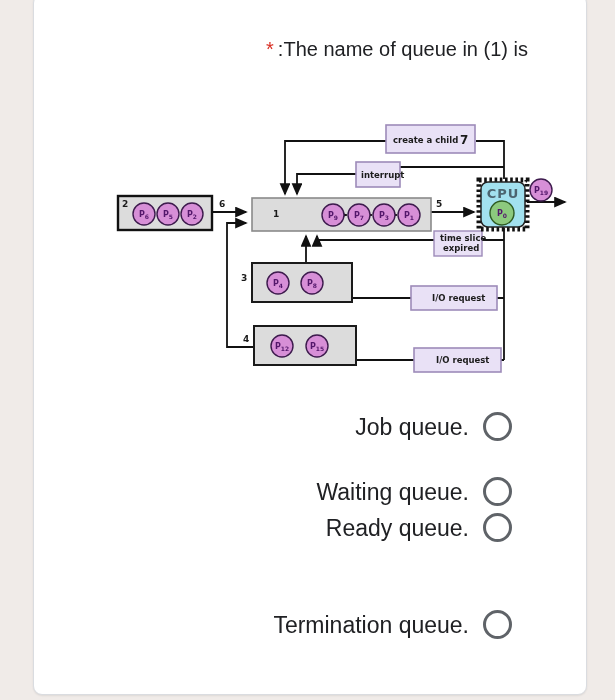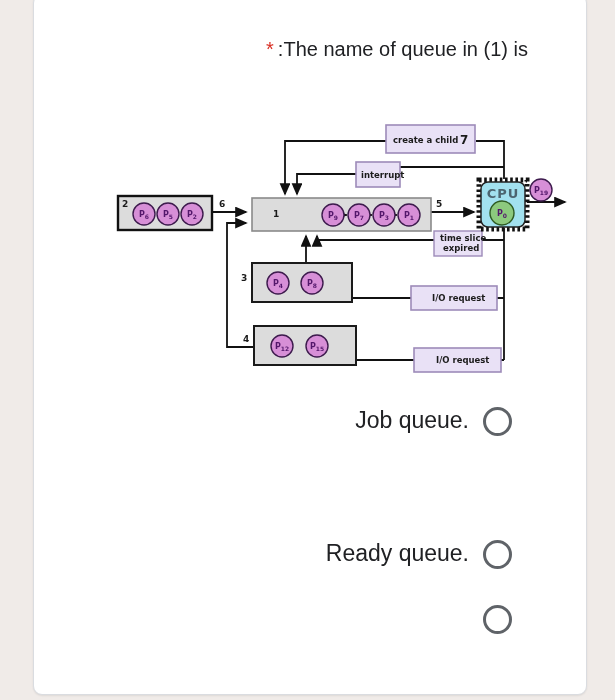--- a/index.html
+++ b/index.html
@@ -34,40 +34,40 @@
     position:absolute;
     left:80px;top:122px;
     width:460px;height:266px;
   }
   #diagram svg{display:block;}
   .option-row{
     position:absolute;
     right:74px;
     height:34px;
     display:flex;
-    align-items:flex-start;
+    align-items:flex-end;
     justify-content:flex-end;
     gap:14px;
   }
   .option-label{
     font-size:23px;
     color:#202124;
     white-space:nowrap;
   }
   .radio{
     width:29px;height:29px;
     box-sizing:border-box;
     border:3px solid #5f6368;
     border-radius:50%;
     background:#fff;
     flex:0 0 auto;
   }
   #opt-0{top:412px;}
   #opt-1{top:477px;}
-  #opt-2{top:545px;}
+  #opt-2{top:513px;}
   #opt-3{top:610px;}
 
   
   text{font-family:"DejaVu Sans", sans-serif;}
   .blabel{font-size:8.5px;font-weight:bold;fill:#1b1b1b;}
   .num{font-size:9px;font-weight:bold;fill:#1b1b1b;}
   .proc{font-size:8px;font-weight:bold;fill:#53176b;text-anchor:middle;}
   .cpu-t{font-size:13px;font-weight:bold;fill:#4c6570;text-anchor:middle;letter-spacing:1px;}
 </style>
 </head>
@@ -216,21 +216,26 @@
         <text class="proc" x="248" y="354"><tspan>P</tspan><tspan dy="2" font-size="6">12</tspan></text>
         <text class="proc" x="283" y="354"><tspan>P</tspan><tspan dy="2" font-size="6">15</tspan></text>
       </g>
     </svg>
   </div>
 
   <div class="option-row" id="opt-0">
     <span class="option-label">Job queue.</span>
     <span class="radio"></span>
   </div>
+  <div class="option-row" id="opt-1">
+    <span class="option-label">Waiting queue.</span>
+    <span class="radio"></span>
+  </div>
   <div class="option-row" id="opt-2">
     <span class="option-label">Ready queue.</span>
     <span class="radio"></span>
   </div>
   <div class="option-row" id="opt-3">
+    <span class="option-label">Termination queue.</span>
     <span class="radio"></span>
   </div>
 
 </div>
 
 </body></html>

